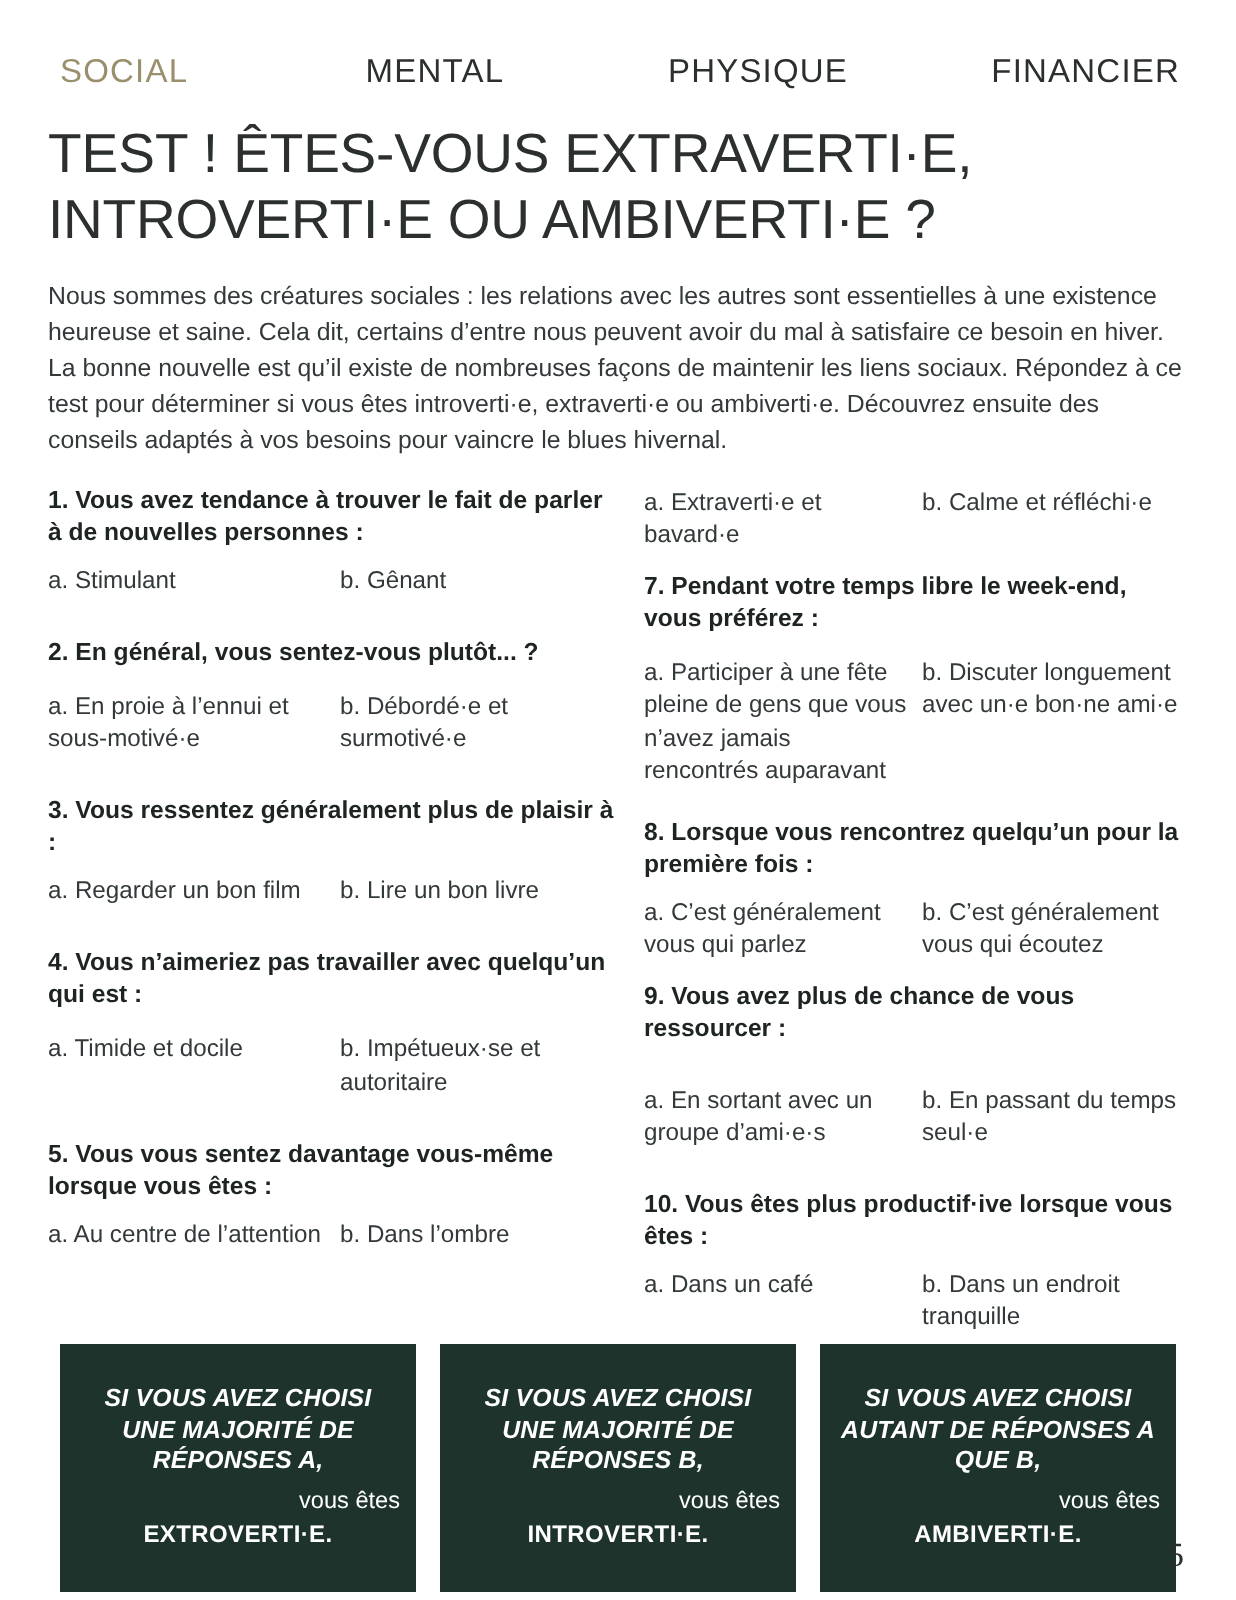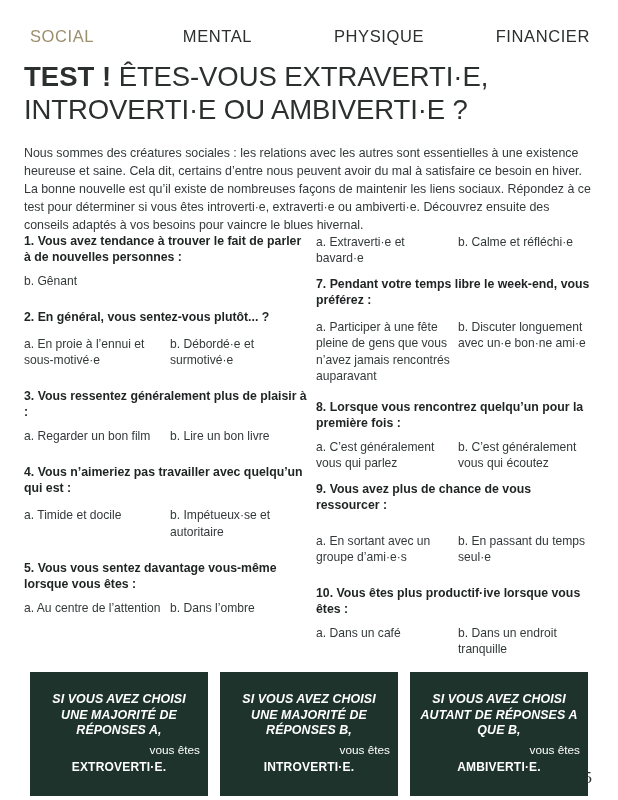--- a/index.html
+++ b/index.html
@@ -43,37 +43,38 @@
 
   
   .title {
     margin: 14px 0 0 2px;
     font-size: 27.5px;
     line-height: 1.20;
     font-weight: 300;
     letter-spacing: -0.1px;
     color: #2b2f2e;
   }
-  .title b { font-weight: 700; letter-spacing: 0px; }
+  .title b { font-weight: 400; letter-spacing: 0px; }
 
   
   .intro {
-    margin: 18px 2px 0 2px;
+    margin: 13px 2px 0 2px;
     font-size: 12.4px;
     line-height: 1.455;
     font-weight: 300;
     color: #33393a;
     text-align: left;
   }
 
   
   .qgrid {
+    margin-top: 14px;
     display: grid;
     grid-template-columns: 286px 1fr;
-    column-gap: 6px;
+    column-gap: 12px;
     padding: 0 2px;
   }
   .col { display: block; }
 
   .qblock { margin-bottom: 4px; }
   .qtext {
     font-size: 12.3px;
     font-weight: 700;
     line-height: 1.30;
     color: #1e2423;
@@ -168,20 +169,21 @@
 
   <p class="intro">Nous sommes des créatures sociales : les relations avec les autres sont essentielles à une existence heureuse et saine. Cela dit, certains d’entre nous peuvent avoir du mal à satisfaire ce besoin en hiver. La bonne nouvelle est qu’il existe de nombreuses façons de maintenir les liens sociaux. Répondez à ce test pour déterminer si vous êtes introverti·e, extraverti·e ou ambiverti·e. Découvrez ensuite des conseils adaptés à vos besoins pour vaincre le blues hivernal.</p>
 
   <div class="qgrid">
 
     <div class="col">
 
       <div class="qblock">
         <div class="qtext">1. Vous avez tendance à trouver le fait de parler à de nouvelles personnes :</div>
         <div class="answers">
+          <div class="ans">a. Stimulant</div>
           <div class="ans">b. Gênant</div>
         </div>
       </div>
       <div class="gap-lg"></div>
 
       <div class="qblock">
         <div class="qtext">2. En général, vous sentez-vous plutôt... ?</div>
         <div class="gap-xs"></div>
         <div class="answers">
           <div class="ans">a. En proie à l’ennui et sous-motivé·e</div>

